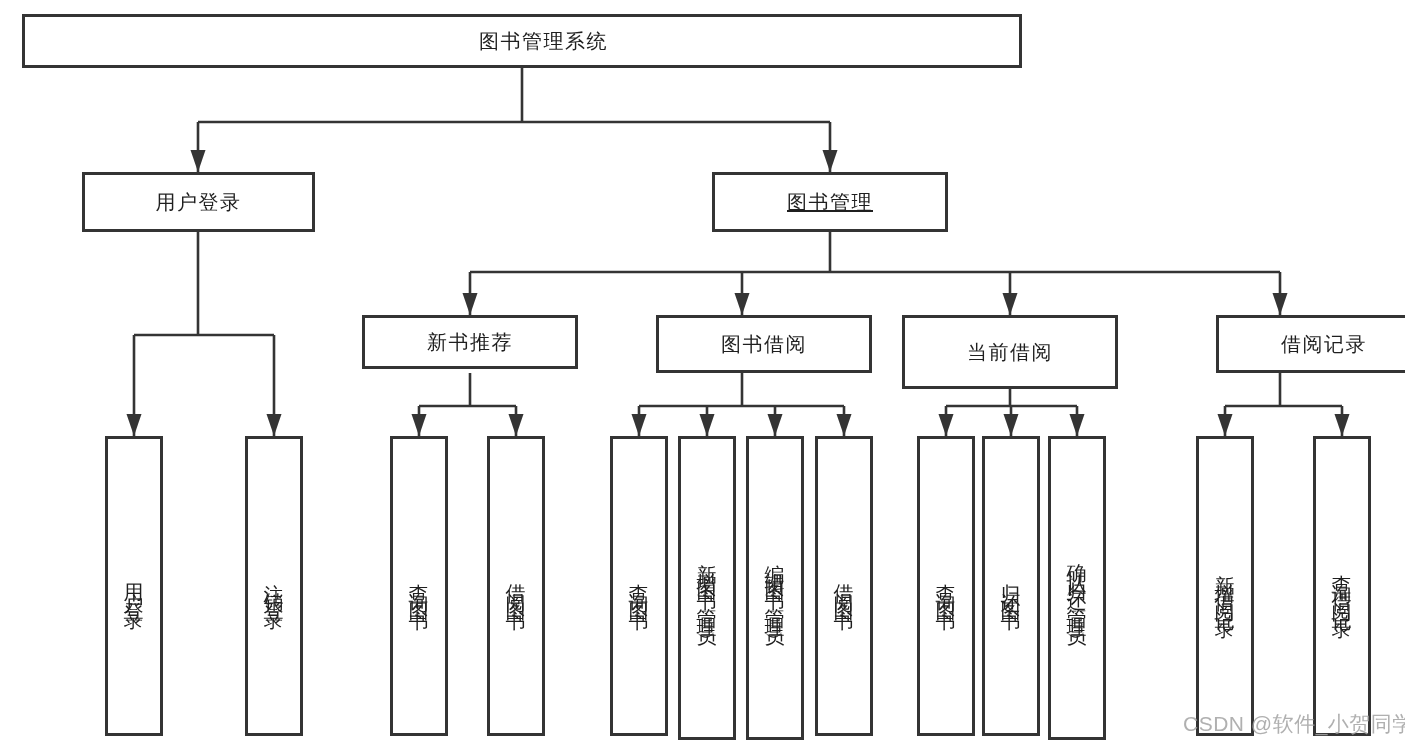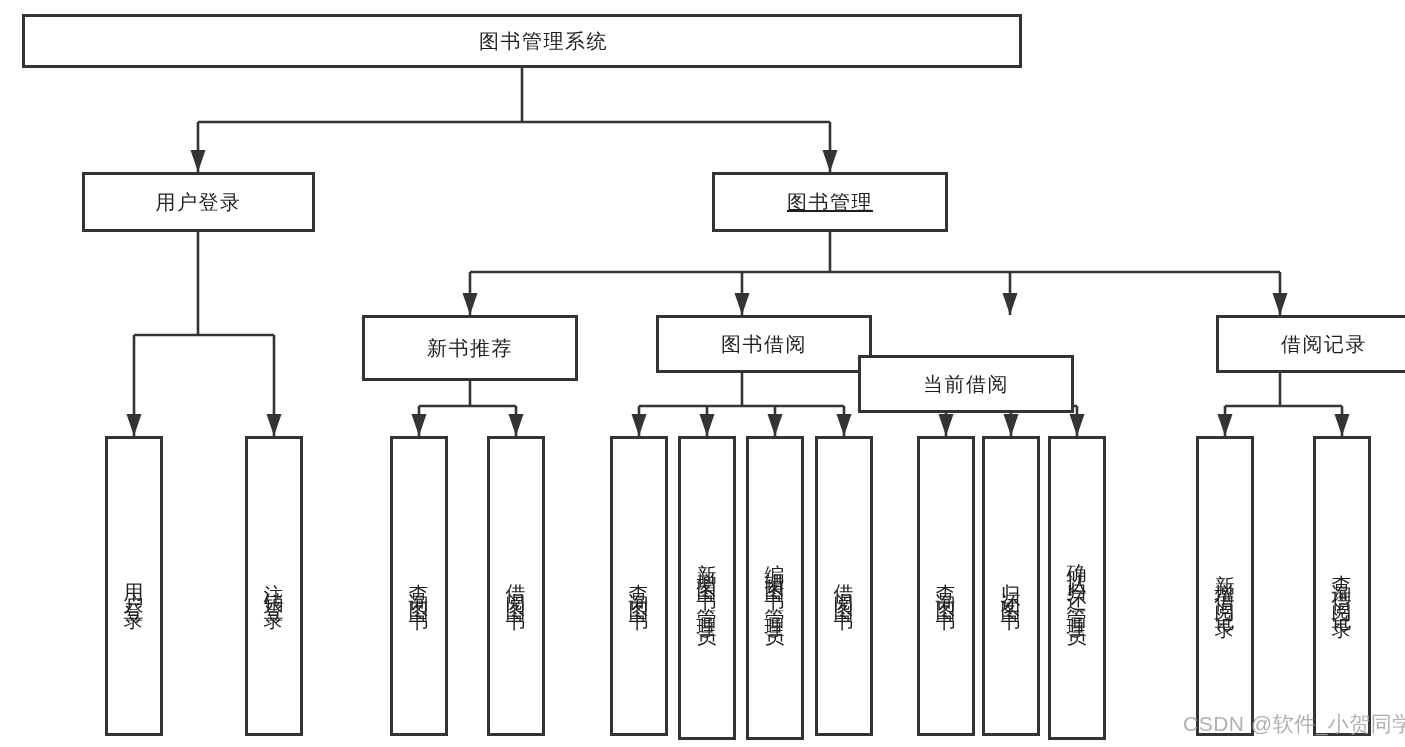--- a/index.html
+++ b/index.html
@@ -110,23 +110,23 @@
       <path d="M1225,406 V436" marker-end="url(#arrow)"></path>
       <path d="M1342,406 V436" marker-end="url(#arrow)"></path>
     </g>
   </svg>
 
   <div class="node" style="left:22px; top:14px; width:1000px; height:54px;padding-left:43px;">图书管理系统</div>
 
   <div class="node" style="left:82px; top:172px; width:233px; height:60px;">用户登录</div>
   <div class="node" style="left:712px; top:172px; width:236px; height:60px;text-decoration:underline;">图书管理</div>
 
-  <div class="node" style="left:362px; top:315px; width:216px; height:66px;">新书推荐</div>
+  <div class="node" style="left:362px; top:315px; width:216px; height:54px;">新书推荐</div>
   <div class="node" style="left:656px; top:315px; width:216px; height:58px;">图书借阅</div>
-  <div class="node" style="left:858px; top:315px; width:216px; height:58px;margin-top:40px;">当前借阅</div>
+  <div class="node" style="left:902px; top:315px; width:216px; height:74px;">当前借阅</div>
   <div class="node" style="left:1172px; top:315px; width:216px; height:58px;margin-left:44px;">借阅记录</div>
 
   <div class="node leaf" style="left:105px; top:436px; width:58px; height:300px;">用户登录</div>
   <div class="node leaf" style="left:245px; top:436px; width:58px; height:300px;">注销登录</div>
 
   <div class="node leaf" style="left:390px; top:436px; width:58px; height:300px;">查询图书</div>
   <div class="node leaf" style="left:487px; top:436px; width:58px; height:300px;">借阅图书</div>
 
   <div class="node leaf" style="left:610px; top:436px; width:58px; height:300px;">查询图书</div>
   <div class="node leaf" style="left:678px; top:436px; width:58px; height:304px;">新增图书（管理员）</div>

